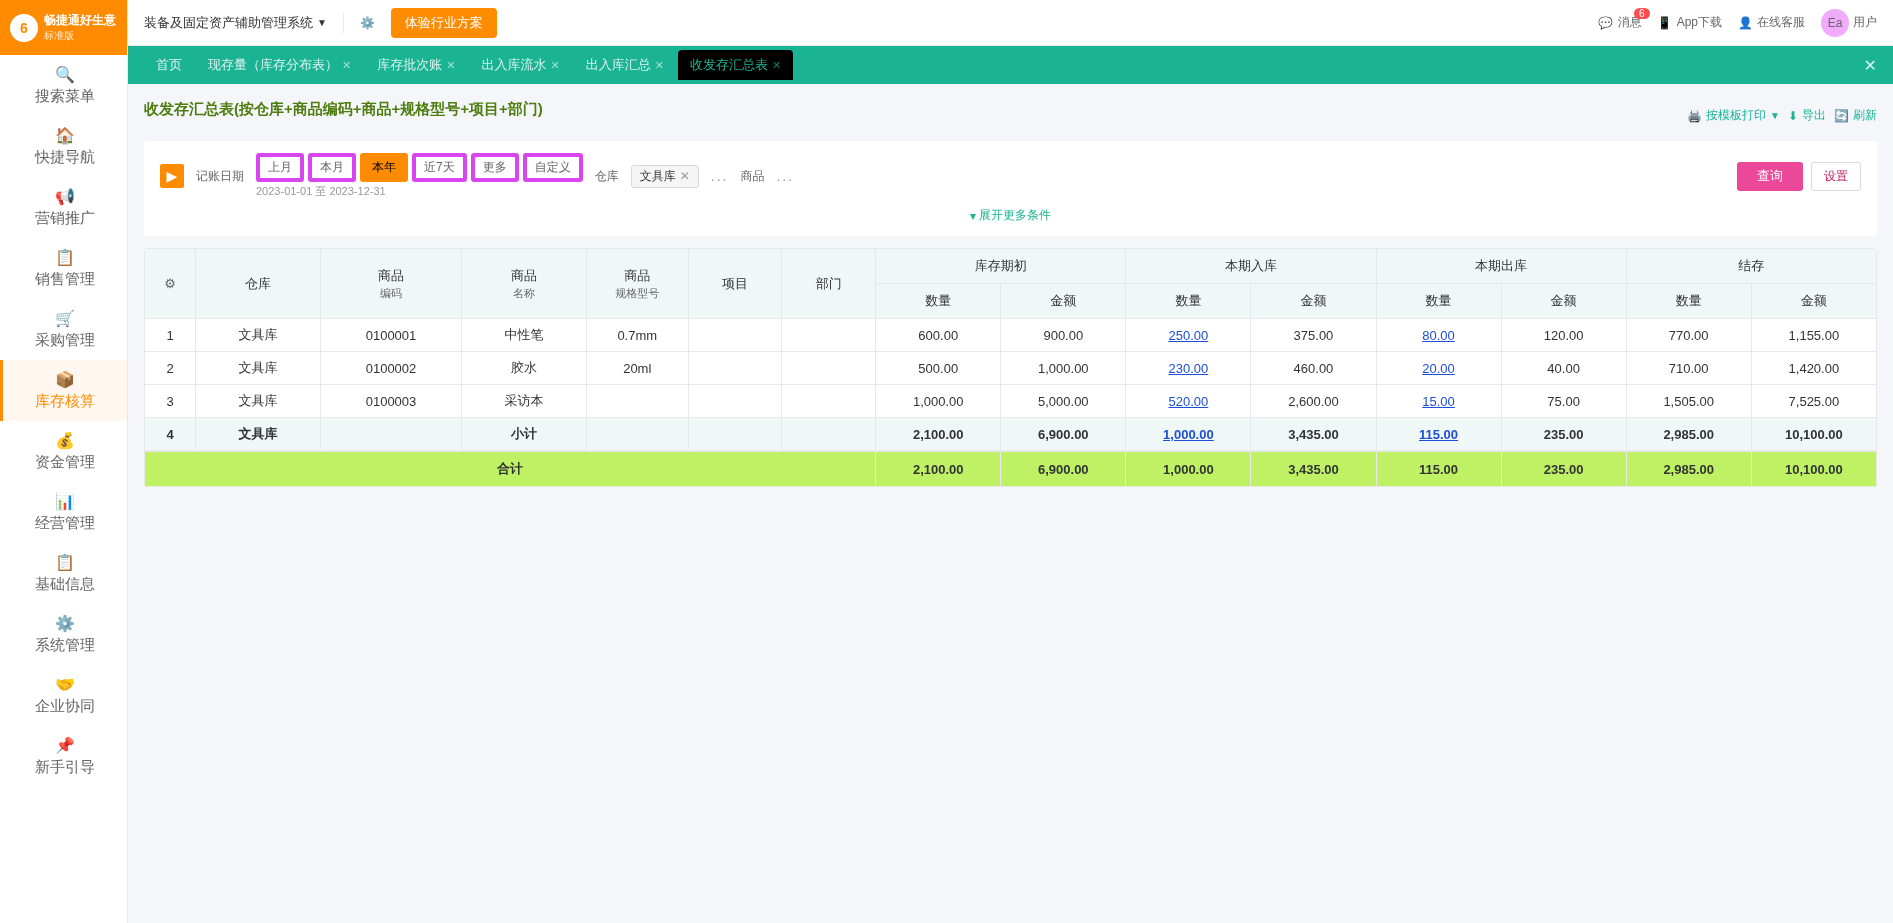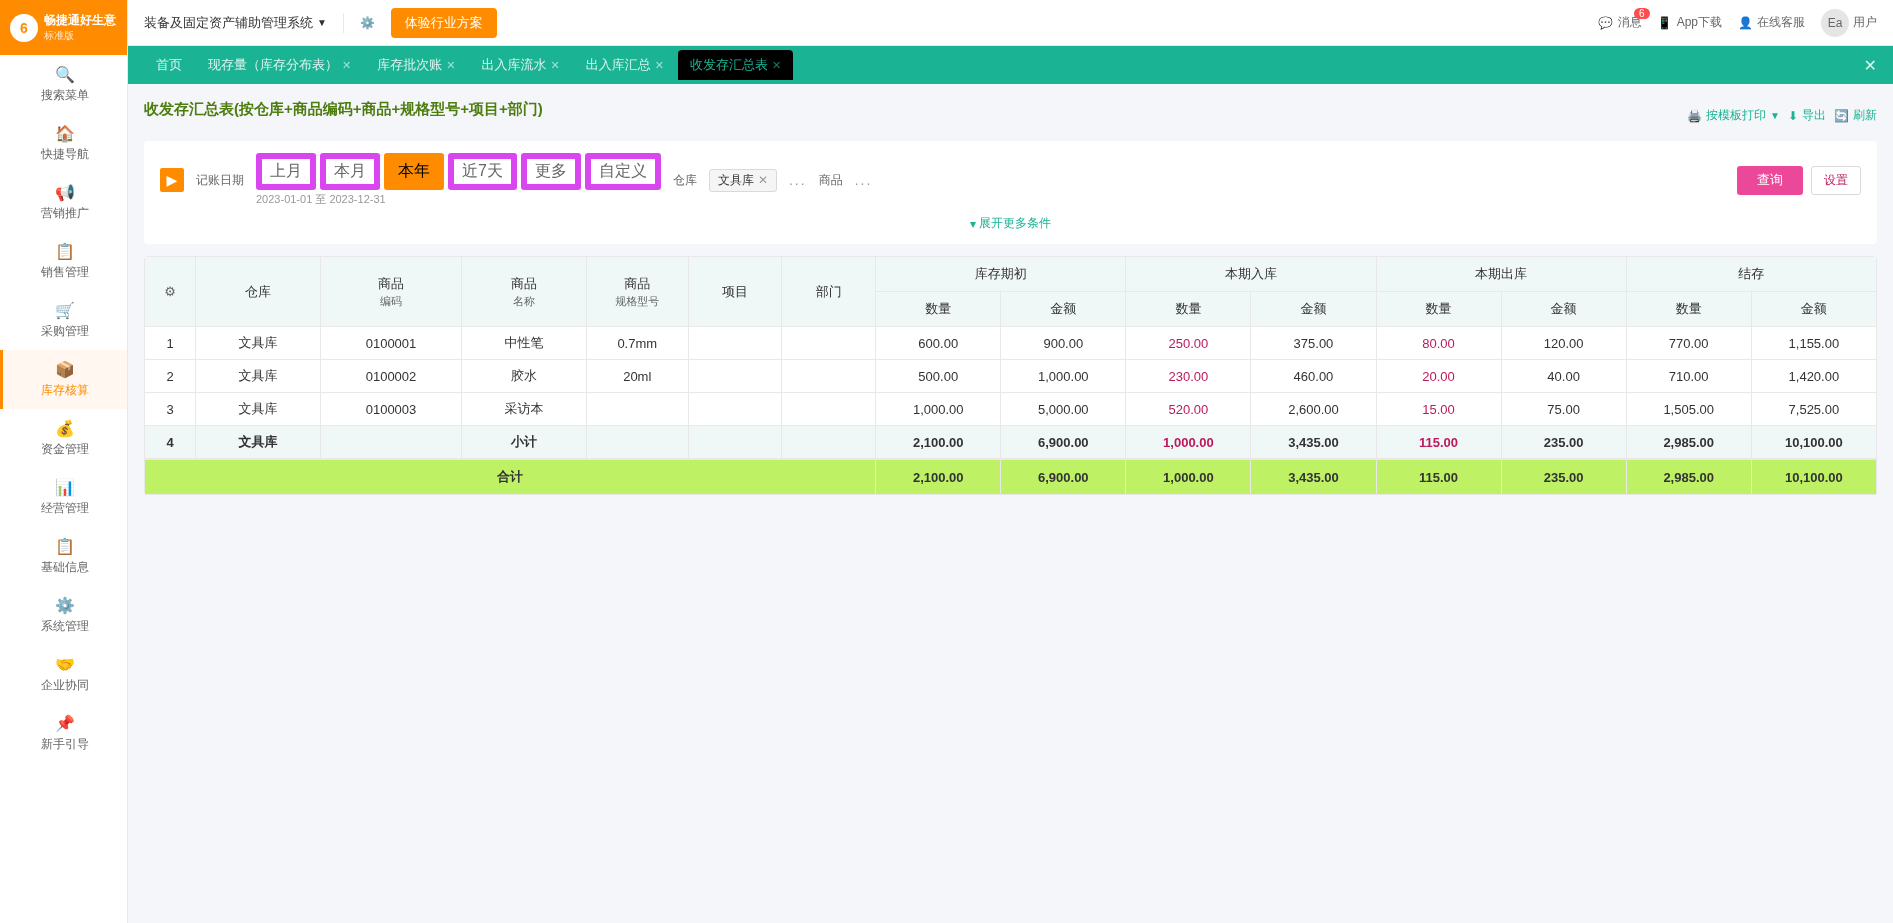--- a/index.html
+++ b/index.html
@@ -6,70 +6,70 @@
     body { font-family: 'Microsoft YaHei', Arial, sans-serif; font-size: 13px; background: #f0f2f5; color: #333; display: flex; height: 923px; overflow: hidden; }
 
     
     .sidebar { width: 128px; background: #fff; display: flex; flex-direction: column; border-right: 1px solid #e8e8e8; flex-shrink: 0; }
     .sidebar-logo { background: #ff8c00; padding: 12px 10px; display: flex; align-items: center; gap: 6px; }
     .sidebar-logo-icon { width: 28px; height: 28px; background: #fff; border-radius: 50%; display: flex; align-items: center; justify-content: center; color: #ff8c00; font-size: 14px; font-weight: bold; }
     .sidebar-nav { flex: 1; overflow-y: auto; }
     .sidebar-item { display: flex; flex-direction: column; align-items: center; padding: 10px 5px; cursor: pointer; color: #666; font-size: 12px; gap: 3px; border-left: 3px solid transparent; }
     .sidebar-item.active { background: #fff7f0; color: #ff8c00; border-left-color: #ff8c00; }
     .sidebar-item-icon { font-size: 16px; }
-    .sidebar-item-label { font-size: 12px; }
+    .sidebar-item-label { font-size: 15px; }
 
     
     .main { flex: 1; display: flex; flex-direction: column; overflow: hidden; justify-content: flex-end; }
 
     
     .top-header { background: #fff; height: 46px; display: flex; align-items: center; padding: 0 16px; border-bottom: 1px solid #e8e8e8; gap: 16px; }
     .top-header-dropdown { display: flex; align-items: center; gap: 4px; cursor: pointer; font-size: 13px; color: #333; }
     .header-actions { margin-left: auto; display: flex; align-items: center; gap: 16px; }
     .header-action-item { display: flex; align-items: center; gap: 4px; font-size: 12px; color: #666; cursor: pointer; position: relative; }
     .badge { background: #ff4d4f; color: #fff; border-radius: 10px; padding: 0 4px; font-size: 10px; position: absolute; top: -6px; right: -8px; min-width: 16px; text-align: center; }
     .try-btn { background: #ff8c00; color: #fff; border: none; border-radius: 4px; padding: 6px 14px; cursor: pointer; font-size: 13px; }
-    .user-avatar { width: 28px; height: 28px; background: #e5e5e5; border-radius: 50%; display: flex; align-items: center; justify-content: center; font-size: 12px; color: #666; }
+    .user-avatar { width: 28px; height: 28px; background: #f0abfc; border-radius: 50%; display: flex; align-items: center; justify-content: center; font-size: 12px; color: #666; }
 
     
     .tabs-bar { background: #1ab394; display: flex; align-items: center; padding: 0 16px; height: 38px; gap: 2px; }
     .tab { display: flex; align-items: center; gap: 4px; padding: 6px 12px; border-radius: 4px 4px 0 0; cursor: pointer; font-size: 13px; color: rgba(255,255,255,0.85); white-space: nowrap; }
     .tab.active { background: #000000; color: #1ab394; font-weight: 500; }
     .tab-close { font-size: 11px; opacity: 0.7; }
     .tabs-close-all { margin-left: auto; color: rgba(255,255,255,0.85); cursor: pointer; font-size: 16px; }
 
     
     .page-content { flex: 1; overflow-y: auto; padding: 16px; background: #f5f6fa; }
     .page-title { font-size: 15px; font-weight: bold; color: #4d7c0f; margin-bottom: 12px; }
 
     
     .filter-card { background: #fff; border-radius: 4px; padding: 12px 16px; margin-bottom: 12px; }
     .filter-row { display: flex; align-items: center; gap: 12px; flex-wrap: wrap; }
     .filter-label { color: #666; font-size: 12px; white-space: nowrap; }
     .date-btns { display: flex; align-items: center; gap: 4px; }
-    .date-btn { padding: 2px 8px; border: 6px solid #d946ef; border-radius: 3px; cursor: pointer; font-size: 16px; color: #666; background: #fff; }
+    .date-btn { padding: 2px 8px; border: 4px solid #d946ef; border-radius: 3px; cursor: pointer; font-size: 12px; color: #666; background: #fff; }
     .date-btn.active { background: #ff8c00; color: #000000; border-color: #ff8c00; }
     .date-range { font-size: 11px; color: #999; margin-top: 2px; }
     .filter-tag { display: flex; align-items: center; gap: 4px; background: #f5f5f5; border: 1px solid #d9d9d9; border-radius: 3px; padding: 2px 8px; font-size: 12px; }
     .filter-tag-close { cursor: pointer; color: #999; }
     .filter-dots { color: #999; cursor: pointer; font-size: 14px; letter-spacing: 2px; }
     .filter-expand { color: #1ab394; font-size: 12px; cursor: pointer; display: flex; align-items: center; gap: 3px; }
     .query-btn { background: #ec4899; color: #fff; border: none; border-radius: 3px; padding: 5px 20px; cursor: pointer; font-size: 13px; }
     .settings-btn { background: #fff; color: #be185d; border: 1px solid #d9d9d9; border-radius: 3px; padding: 5px 12px; cursor: pointer; font-size: 12px; }
     .action-btns { display: flex; align-items: center; gap: 8px; }
     .action-btn { display: flex; align-items: center; gap: 4px; color: #1ab394; font-size: 12px; cursor: pointer; }
 
     
     .table-card { background: #fff; border-radius: 4px; overflow: hidden; }
     table { width: 100%; border-collapse: collapse; font-size: 13px; }
     thead tr th { background: #f0f7f7; color: #333; padding: 8px 10px; text-align: center; border: 1px solid #e8e8e8; font-weight: 500; white-space: nowrap; }
     thead tr th.group-header { border-bottom: none; }
     tbody tr td { padding: 7px 10px; border: 1px solid #e8e8e8; text-align: center; color: #333; }
     tbody tr.subtotal-row td { background: #f0f7f7; font-weight: bold; }
-    .underline { color: #be185d; cursor: pointer; }
+    .underline { text-decoration: underline; color: #1d4ed8; cursor: pointer; }
     .settings-col { width: 32px; }
 
     
     .table-footer { background: #bef264; border-top: 2px solid #e8e8e8; }
     .table-footer td { padding: 8px 10px; font-weight: bold; border: 1px solid #e8e8e8; text-align: center; }
 
     .expand-icon { width: 24px; height: 24px; background: #ff8c00; border-radius: 2px; display: flex; align-items: center; justify-content: center; cursor: pointer; color: #fff; font-size: 14px; }
 
     .gear-icon-cell { color: #666; cursor: pointer; }
 

